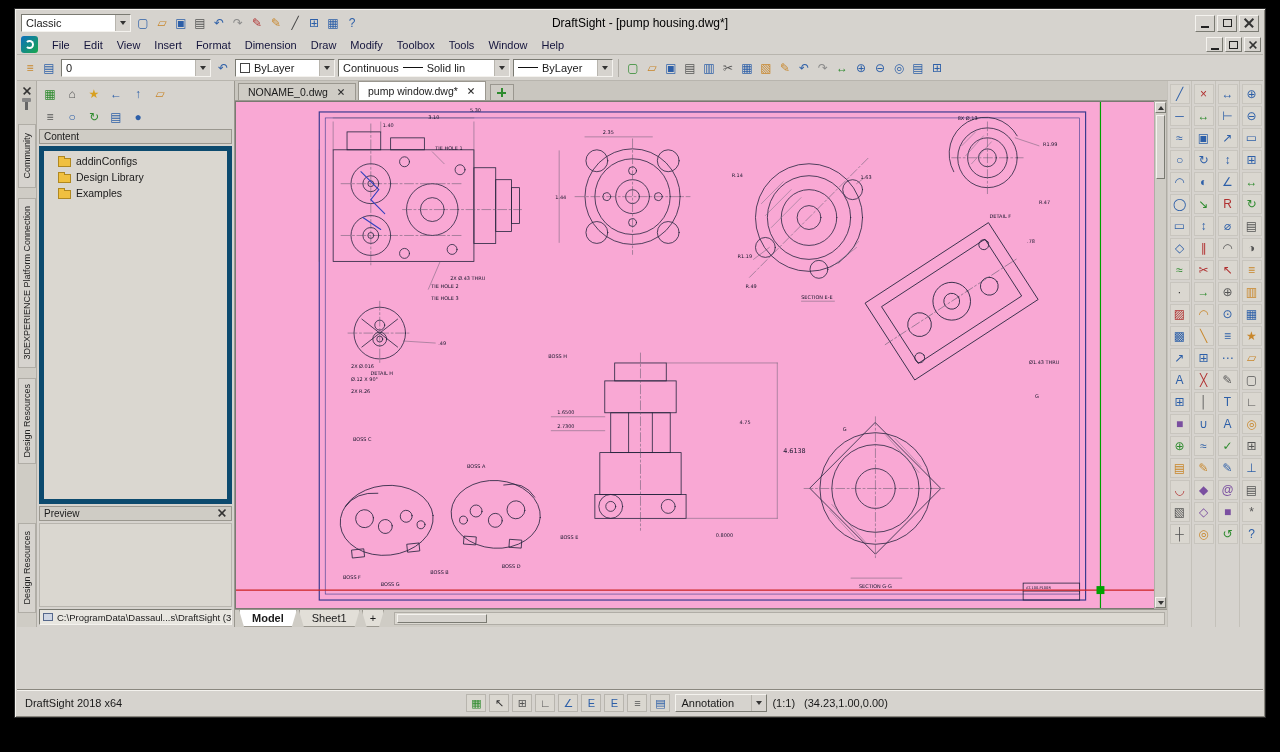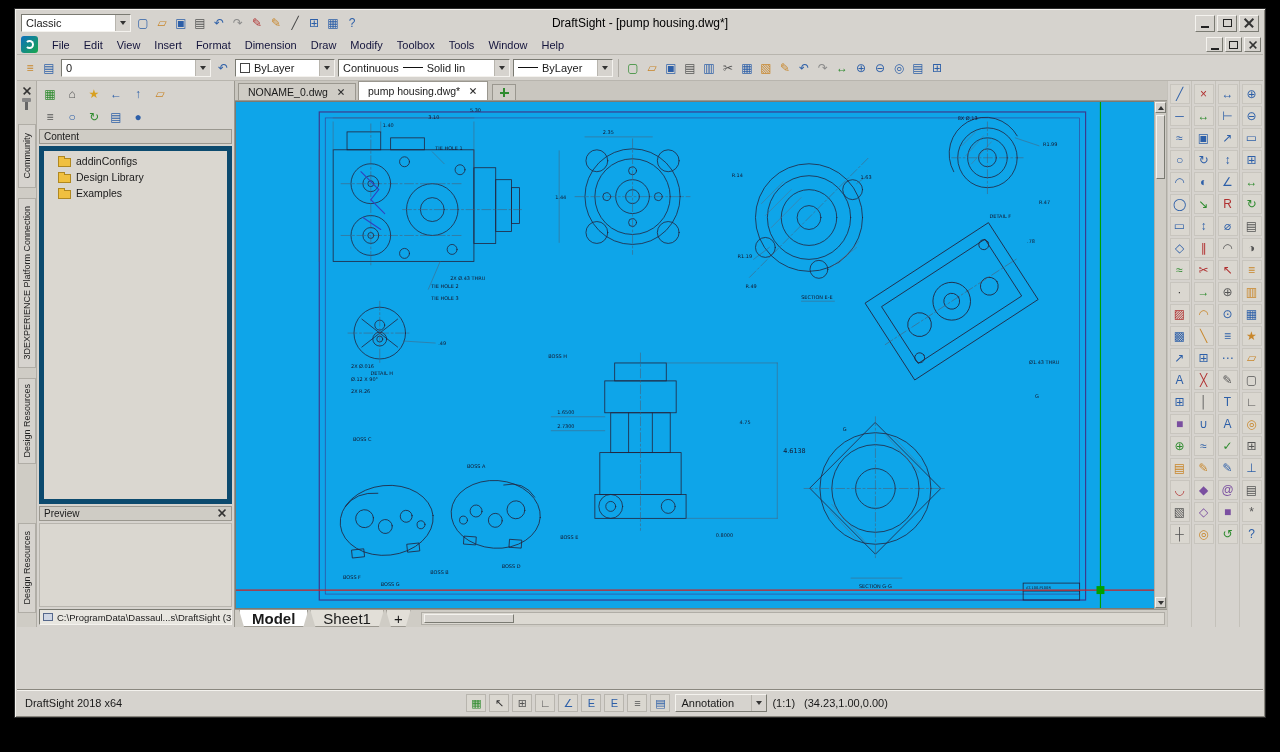--- a/index.html
+++ b/index.html
@@ -66,28 +66,28 @@
   .center { position:absolute; left:218px; top:0; bottom:0; right:96px; display:flex; flex-direction:column; }
   .doc-tabs { height:20px; background:#c9c6bf; display:flex; align-items:flex-end; padding-left:3px; gap:2px; border-bottom:1px solid #9a978f; }
   .doc-tab { height:17px; display:flex; align-items:center; gap:8px; padding:0 9px; background:#cfccc5; border:1px solid #9a978f; border-bottom:none; font-size:10.5px; }
   .doc-tab.active { background:#fff; height:19px; }
   .tab-x { transform:scale(.62); }
   .doc-tab-add { width:24px; height:16px; background:#cfccc5; border:1px solid #9a978f; border-bottom:none; display:flex; align-items:center; justify-content:center; margin-left:2px; }
   .plus-icon { position:relative; width:9px; height:9px; }
   .plus-icon::before { content:""; position:absolute; left:3.5px; top:0; width:2px; height:9px; background:#2e8b2e; }
   .plus-icon::after { content:""; position:absolute; left:0; top:3.5px; width:9px; height:2px; background:#2e8b2e; }
   .canvas-row { flex:1; display:flex; position:relative; }
-  .canvas { flex:1; background:#0ea5e9; position:relative; border:1px solid #7a7a72; border-right:none; overflow:hidden; }
+  .canvas { flex:1; background:#f9a8d4; position:relative; border:1px solid #7a7a72; border-right:none; overflow:hidden; }
   .canvas svg { position:absolute; inset:0; width:100%; height:100%; display:block; }
   .vscroll { width:13px; background:#cfccc5; border:1px solid #b0ada6; display:flex; flex-direction:column; align-items:center; }
   .sbtn { width:11px; height:11px; display:flex; align-items:center; justify-content:center; border:1px solid; border-color:#f4f2ee #7a7a72 #7a7a72 #f4f2ee; background:#d6d3ce; flex:0 0 auto; }
   .vtrack { flex:1; width:100%; display:flex; flex-direction:column; align-items:center; }
   .vthumb { width:9px; height:64px; margin-top:2px; border:1px solid; border-color:#f4f2ee #7a7a72 #7a7a72 #f4f2ee; background:#d6d3ce; }
   .sheet-row { height:18px; display:flex; align-items:stretch; background:#cfccc5; border-top:1px solid #9a978f; padding-left:4px; gap:2px; }
-  .sheet-tab { padding:0 12px; background:#e2dfd8; border:1px solid #9a978f; border-top:none; display:flex; align-items:center; font-size:15px; clip-path:polygon(0 0,100% 0,calc(100% - 5px) 100%,5px 100%); }
+  .sheet-tab { padding:0 12px; background:#e2dfd8; border:1px solid #9a978f; border-top:none; display:flex; align-items:center; font-size:11px; clip-path:polygon(0 0,100% 0,calc(100% - 5px) 100%,5px 100%); }
   .sheet-tab.active { background:#fff; font-weight:bold; }
   .sheet-add { padding:0 7px; }
   .hscroll { flex:1; margin:2px 2px 2px 8px; background:#dcd9d2; border:1px solid #b0ada6; display:flex; align-items:center; }
   .hthumb { width:90px; height:9px; margin-left:2px; border:1px solid; border-color:#f4f2ee #7a7a72 #7a7a72 #f4f2ee; background:#d6d3ce; }
 
   
   .right-docks { position:absolute; right:0; top:0; bottom:0; width:96px; background:#d6d3ce; display:flex; }
   .tool-col { width:24px; display:flex; flex-direction:column; align-items:center; padding-top:3px; gap:2px; border-left:1px solid #c4c1ba; }
   .ricon { width:20px; height:20px; border:1px solid #c8c5be; background:#dad7d0; display:flex; align-items:center; justify-content:center; font-size:12px; cursor:default; }
 
@@ -325,21 +325,21 @@
       </div>
     </div>
 
     <div class="center">
       <div class="doc-tabs">
         <div class="doc-tab">
           <span>NONAME_0.dwg</span>
           <i class="x-icon tab-x"></i>
         </div>
         <div class="doc-tab active">
-          <span>pump housing.dwg*</span>
+          <span>pump window.dwg*</span>
           <i class="x-icon tab-x"></i>
         </div>
         <div class="doc-tab-add">
             <i class="plus-icon"></i>
           </div>
       </div>
 
       <div class="canvas-row">
         <div class="canvas">
           <svg viewBox="0 0 926 508" preserveAspectRatio="none">

